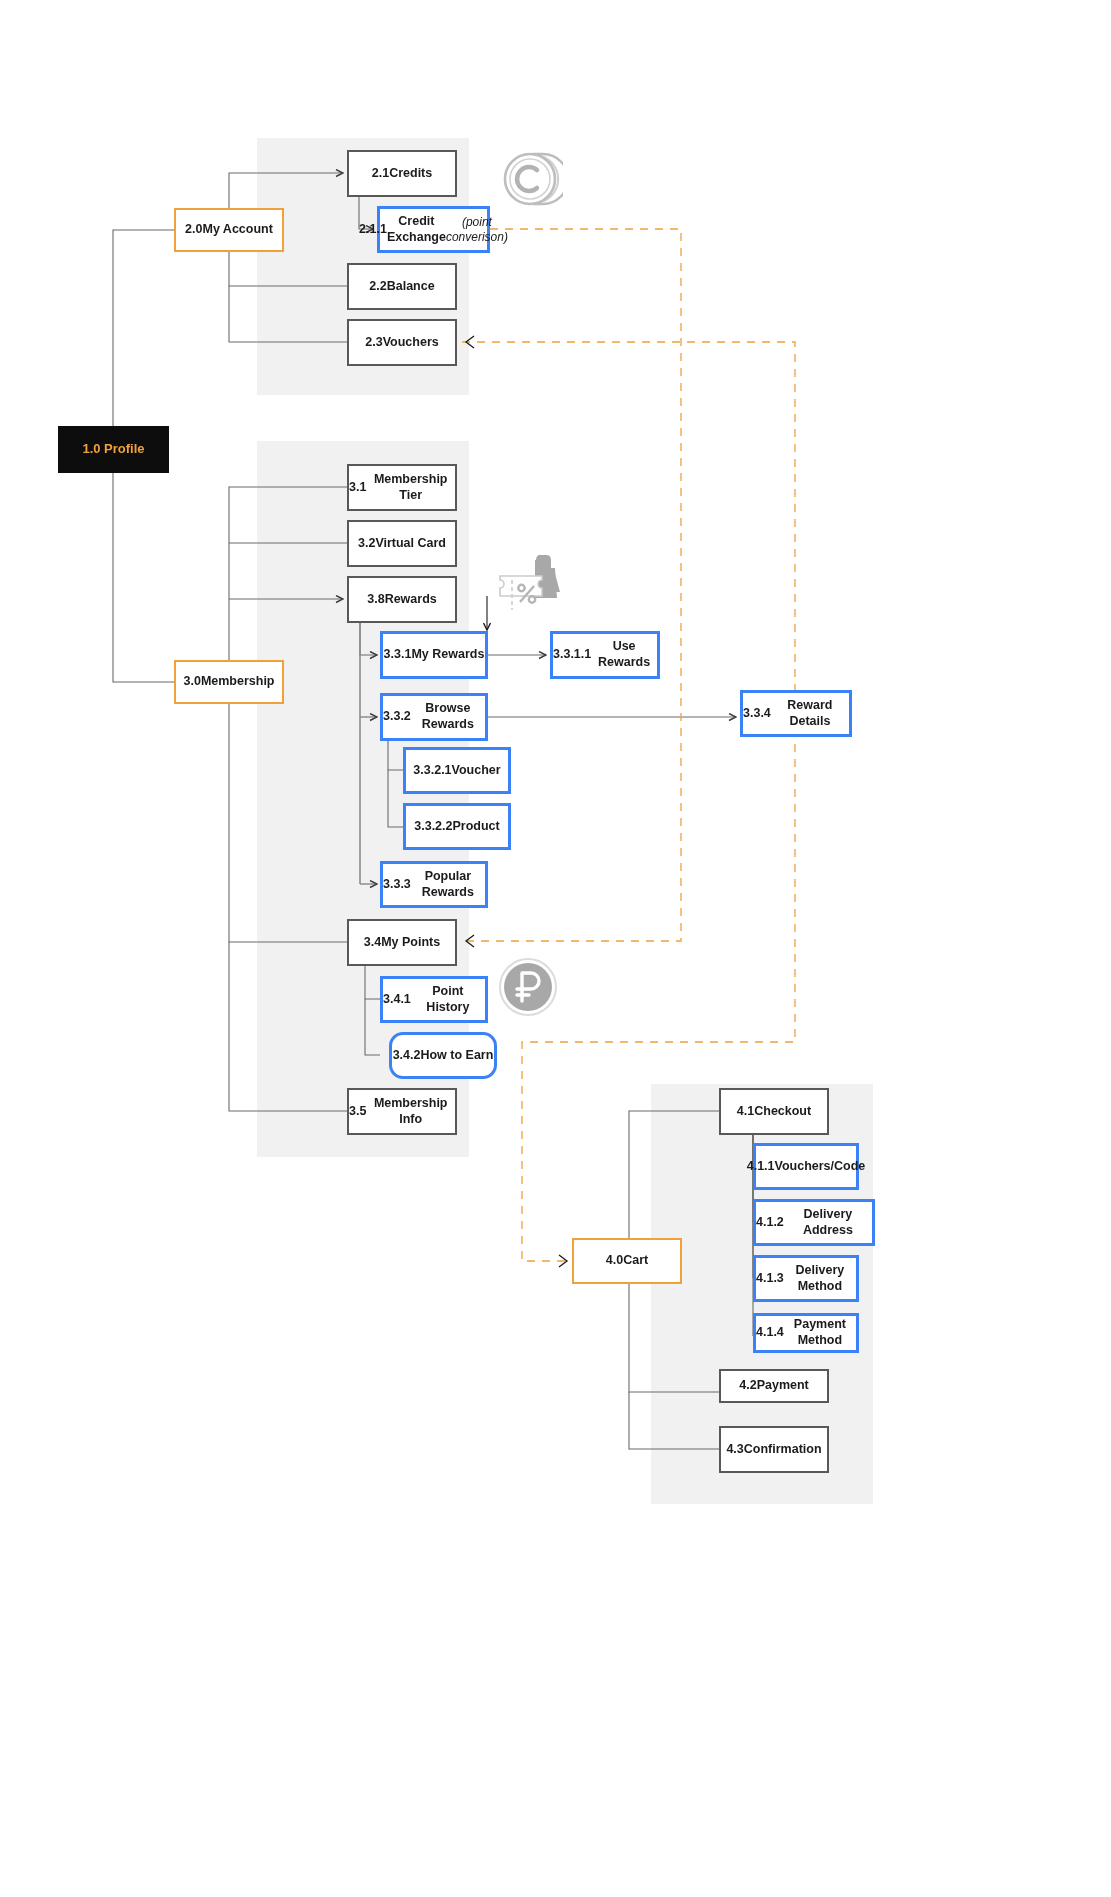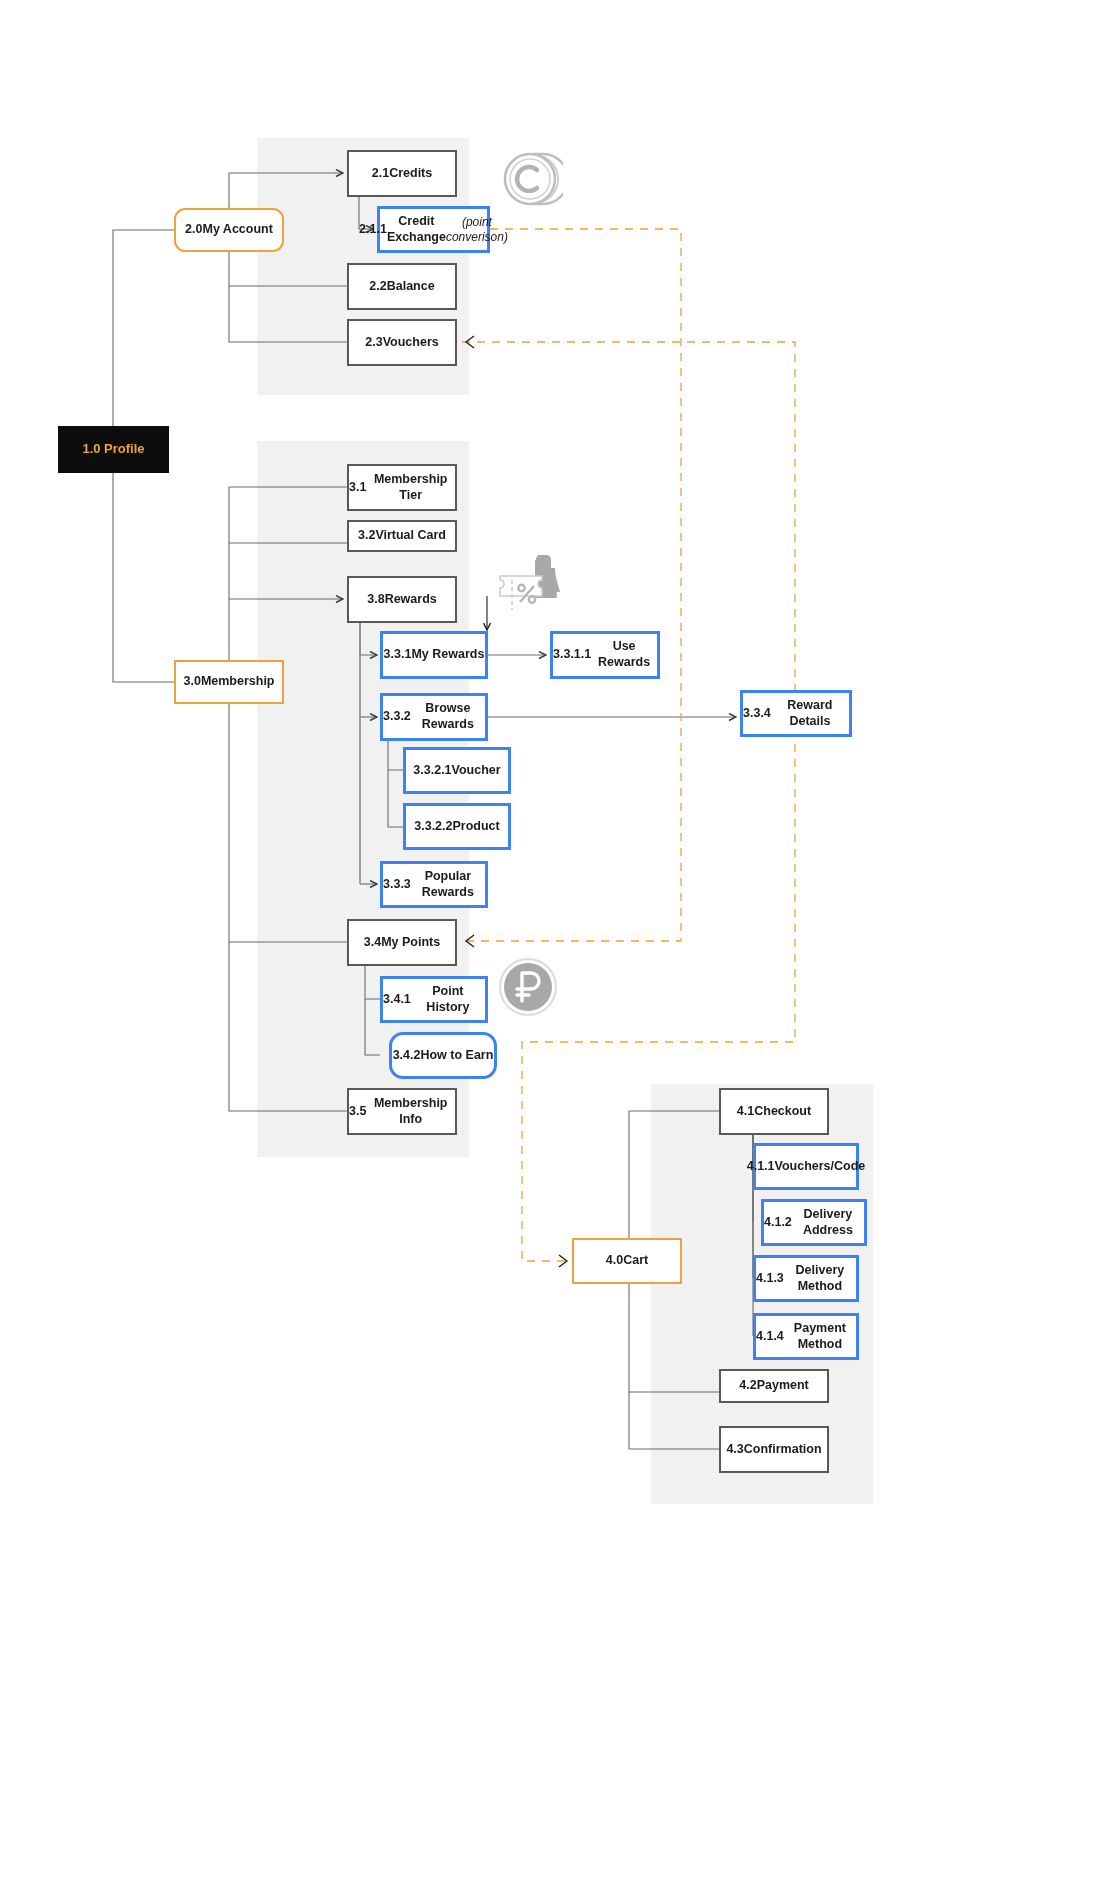--- a/index.html
+++ b/index.html
@@ -139,21 +139,21 @@
       <path d="M474,935 L466,941 L474,947"></path>
       <path d="M474,336 L466,342 L474,348"></path>
       <path d="M559,1255 L567,1261 L559,1267"></path>
     </g>
   </svg>
 
   <div class="node root" style="left:58px; top:426px; width:111px; height:47px;">
     <span class="n-label">1.0 Profile</span>
   </div>
 
-  <div class="node accent" style="left:174px; top:208px; width:110px; height:44px;border-radius:11px;">
+  <div class="node accent" style="left:174px; top:208px; width:110px; height:44px;">
     <span class="n-id">2.0</span>
     <span class="n-label">My Account</span>
   </div>
 
   <div class="node lvl1" style="left:347px; top:150px; width:110px; height:47px;">
     <span class="n-id">2.1</span>
     <span class="n-label">Credits</span>
   </div>
 
   <div class="node lvl2" style="left:377px; top:206px; width:113px; height:47px;">
@@ -175,21 +175,21 @@
   <div class="node accent" style="left:174px; top:660px; width:110px; height:44px;">
     <span class="n-id">3.0</span>
     <span class="n-label">Membership</span>
   </div>
 
   <div class="node lvl1" style="left:347px; top:464px; width:110px; height:47px;">
     <span class="n-id">3.1</span>
     <span class="n-label">Membership Tier</span>
   </div>
 
-  <div class="node lvl1" style="left:347px; top:520px; width:110px; height:32px;">
+  <div class="node lvl1" style="left:347px; top:520px; width:110px; height:47px;">
     <span class="n-id">3.2</span>
     <span class="n-label">Virtual Card</span>
   </div>
 
   <div class="node lvl1" style="left:347px; top:576px; width:110px; height:47px;">
     <span class="n-id">3.8</span>
     <span class="n-label">Rewards</span>
   </div>
 
   <div class="node lvl2" style="left:380px; top:631px; width:108px; height:48px;">
@@ -255,31 +255,31 @@
   <div class="node lvl1" style="left:719px; top:1088px; width:110px; height:47px;">
     <span class="n-id">4.1</span>
     <span class="n-label">Checkout</span>
   </div>
 
   <div class="node lvl2" style="left:753px; top:1143px; width:106px; height:47px;">
     <span class="n-id">4.1.1</span>
     <span class="n-label">Vouchers/Code</span>
   </div>
 
-  <div class="node lvl2" style="left:753px; top:1199px; width:106px; height:47px;margin-left:8px;">
+  <div class="node lvl2" style="left:753px; top:1199px; width:122px; height:47px;">
     <span class="n-id">4.1.2</span>
     <span class="n-label">Delivery Address</span>
   </div>
 
   <div class="node lvl2" style="left:753px; top:1255px; width:106px; height:47px;">
     <span class="n-id">4.1.3</span>
     <span class="n-label">Delivery Method</span>
   </div>
 
-  <div class="node lvl2" style="left:753px; top:1313px; width:106px; height:47px;">
+  <div class="node lvl2" style="left:753px; top:1313px; width:106px; height:40px;">
     <span class="n-id">4.1.4</span>
     <span class="n-label">Payment Method</span>
   </div>
 
   <div class="node lvl1" style="left:719px; top:1369px; width:110px; height:34px;">
     <span class="n-id">4.2</span>
     <span class="n-label">Payment</span>
   </div>
 
   <div class="node lvl1" style="left:719px; top:1426px; width:110px; height:47px;">

